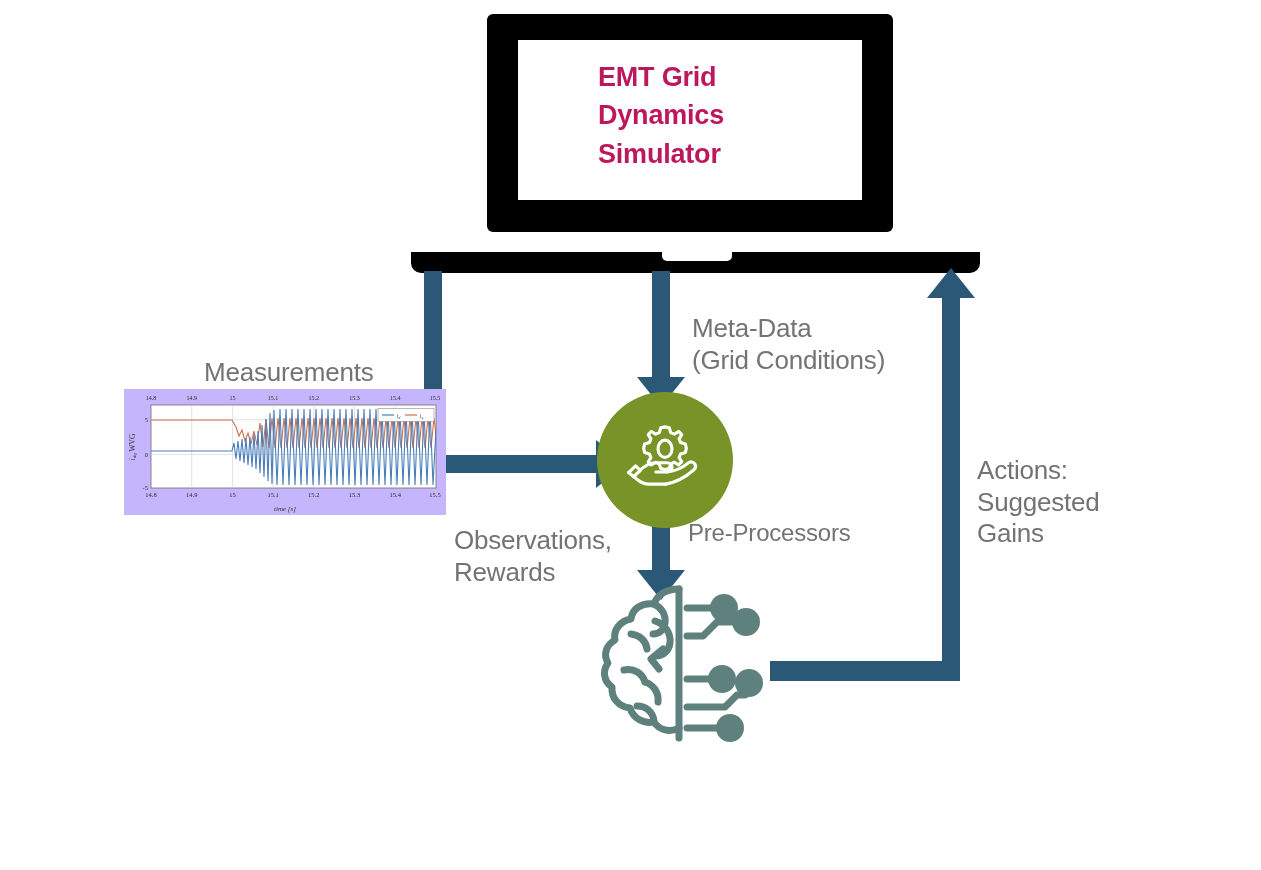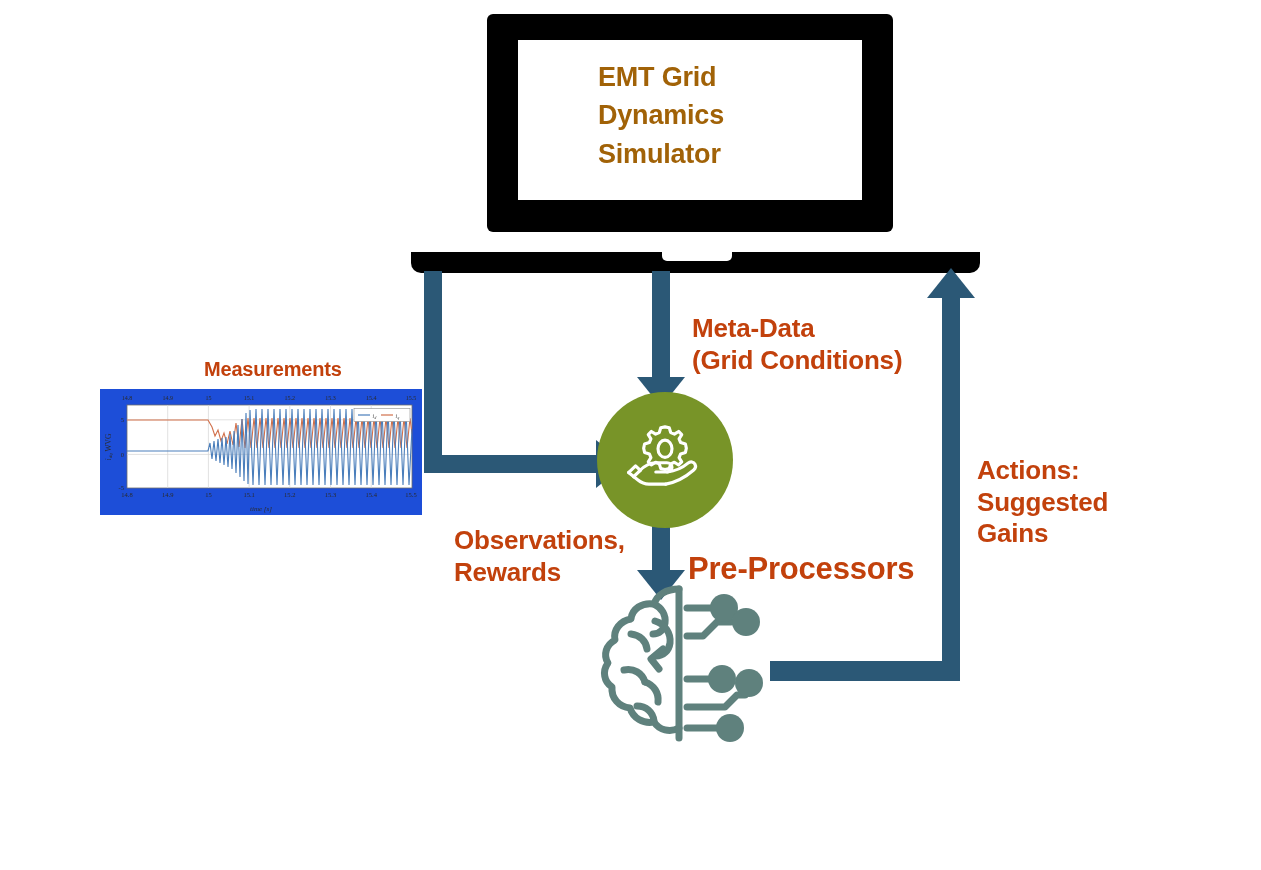--- a/index.html
+++ b/index.html
@@ -30,21 +30,21 @@
     left: 518px; top: 40px;
     width: 344px; height: 160px;
     background: #ffffff;
   }
   #laptop-title {
     left: 598px; top: 58px;
     width: 250px;
     font-size: 27px;
     font-weight: bold;
     line-height: 1.42;
-    color: #a16207;
+    color: #be185d;
     letter-spacing: -0.2px;
     white-space: pre-line;
   }
   #laptop-base {
     left: 411px; top: 252px;
     width: 569px; height: 21px;
     background: #000000;
     border-radius: 0 0 10px 10px;
   }
   #laptop-notch {
@@ -113,38 +113,38 @@
 
   
   #brain-node {
     left: 583px; top: 583px;
     width: 186px; height: 160px;
   }
   #brain-node svg { width: 186px; height: 160px; display: block; }
 
   
   .label {
-    font-weight: bold;
-    color: #c2410c;
+    font-weight: normal;
+    color: #737373;
     line-height: 1.22;
     white-space: pre-line;
     letter-spacing: -0.2px;
   }
-  #label-measurements { left: 204px; top: 357px; font-size: 20px; }
+  #label-measurements { left: 204px; top: 357px; font-size: 26px; }
   #label-metadata     { left: 692px; top: 313px; font-size: 26px; }
   #label-actions      { left: 977px; top: 455px; font-size: 26px; }
   #label-observations { left: 454px; top: 525px; font-size: 26px; }
-  #label-preproc      { left: 688px; top: 550px; font-size: 31px; }
+  #label-preproc      { left: 688px; top: 518px; font-size: 24px; }
   #label-decision     { left: 561px; top: 763px; font-size: 26px; text-align: left; }
 
   
   #chart-inset {
-    left: 100px; top: 389px;
+    left: 124px; top: 389px;
     width: 322px; height: 126px;
-    background: #1d4ed8;
+    background: #c4b5fd;
   }
   #chart-inset svg { display: block; }
 </style>
 </head>
 <body>
 
 <div id="stage">
 
   <div class="abs" id="laptop-body"></div>
   <div class="abs" id="laptop-screen"></div>

